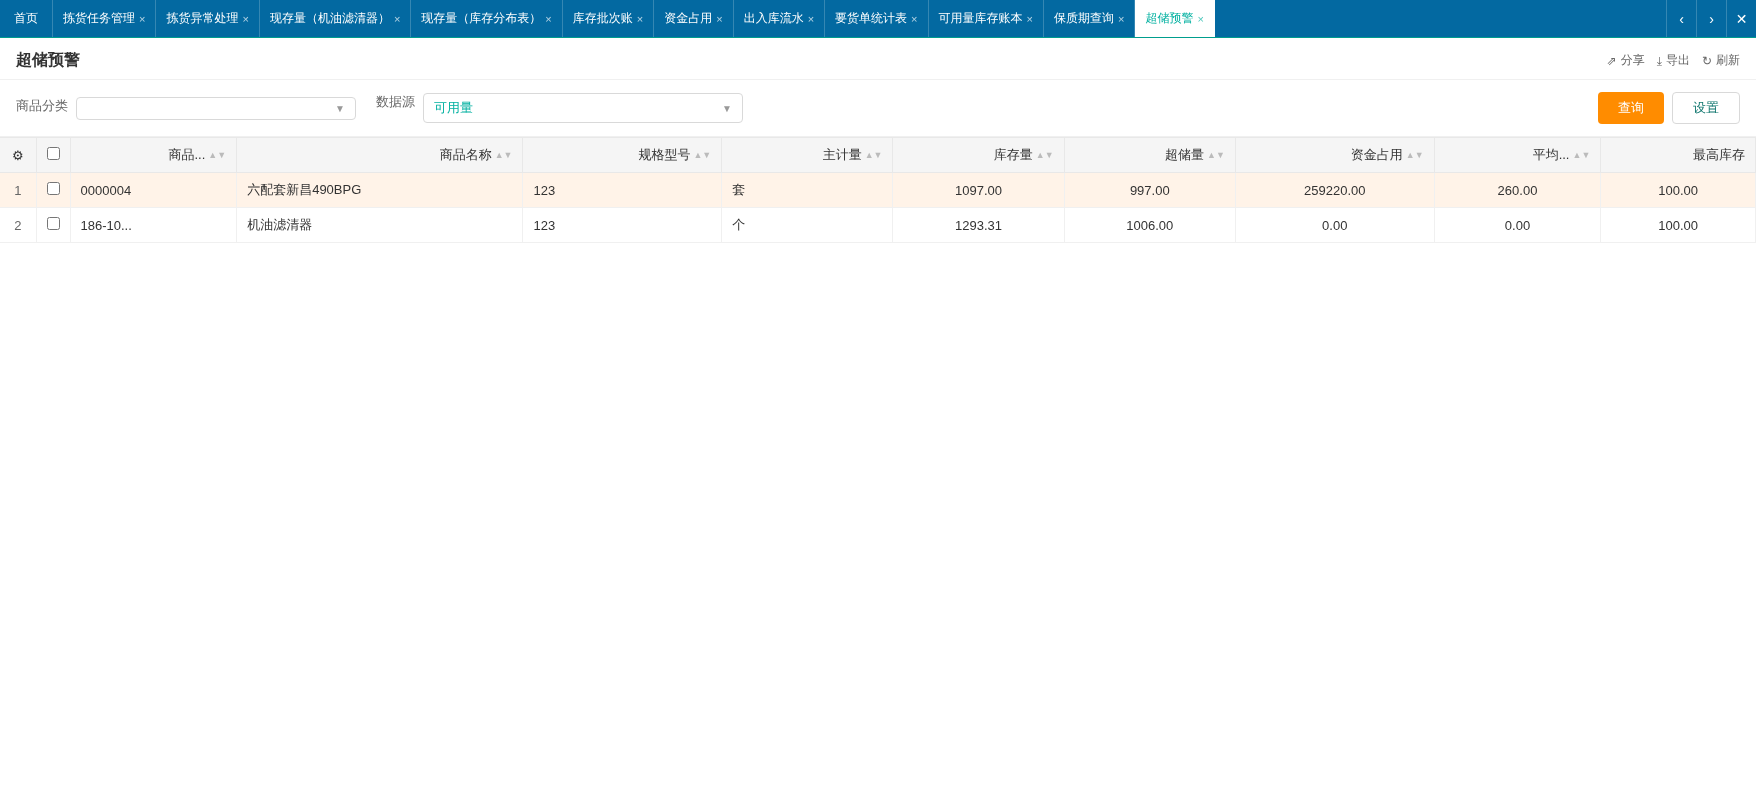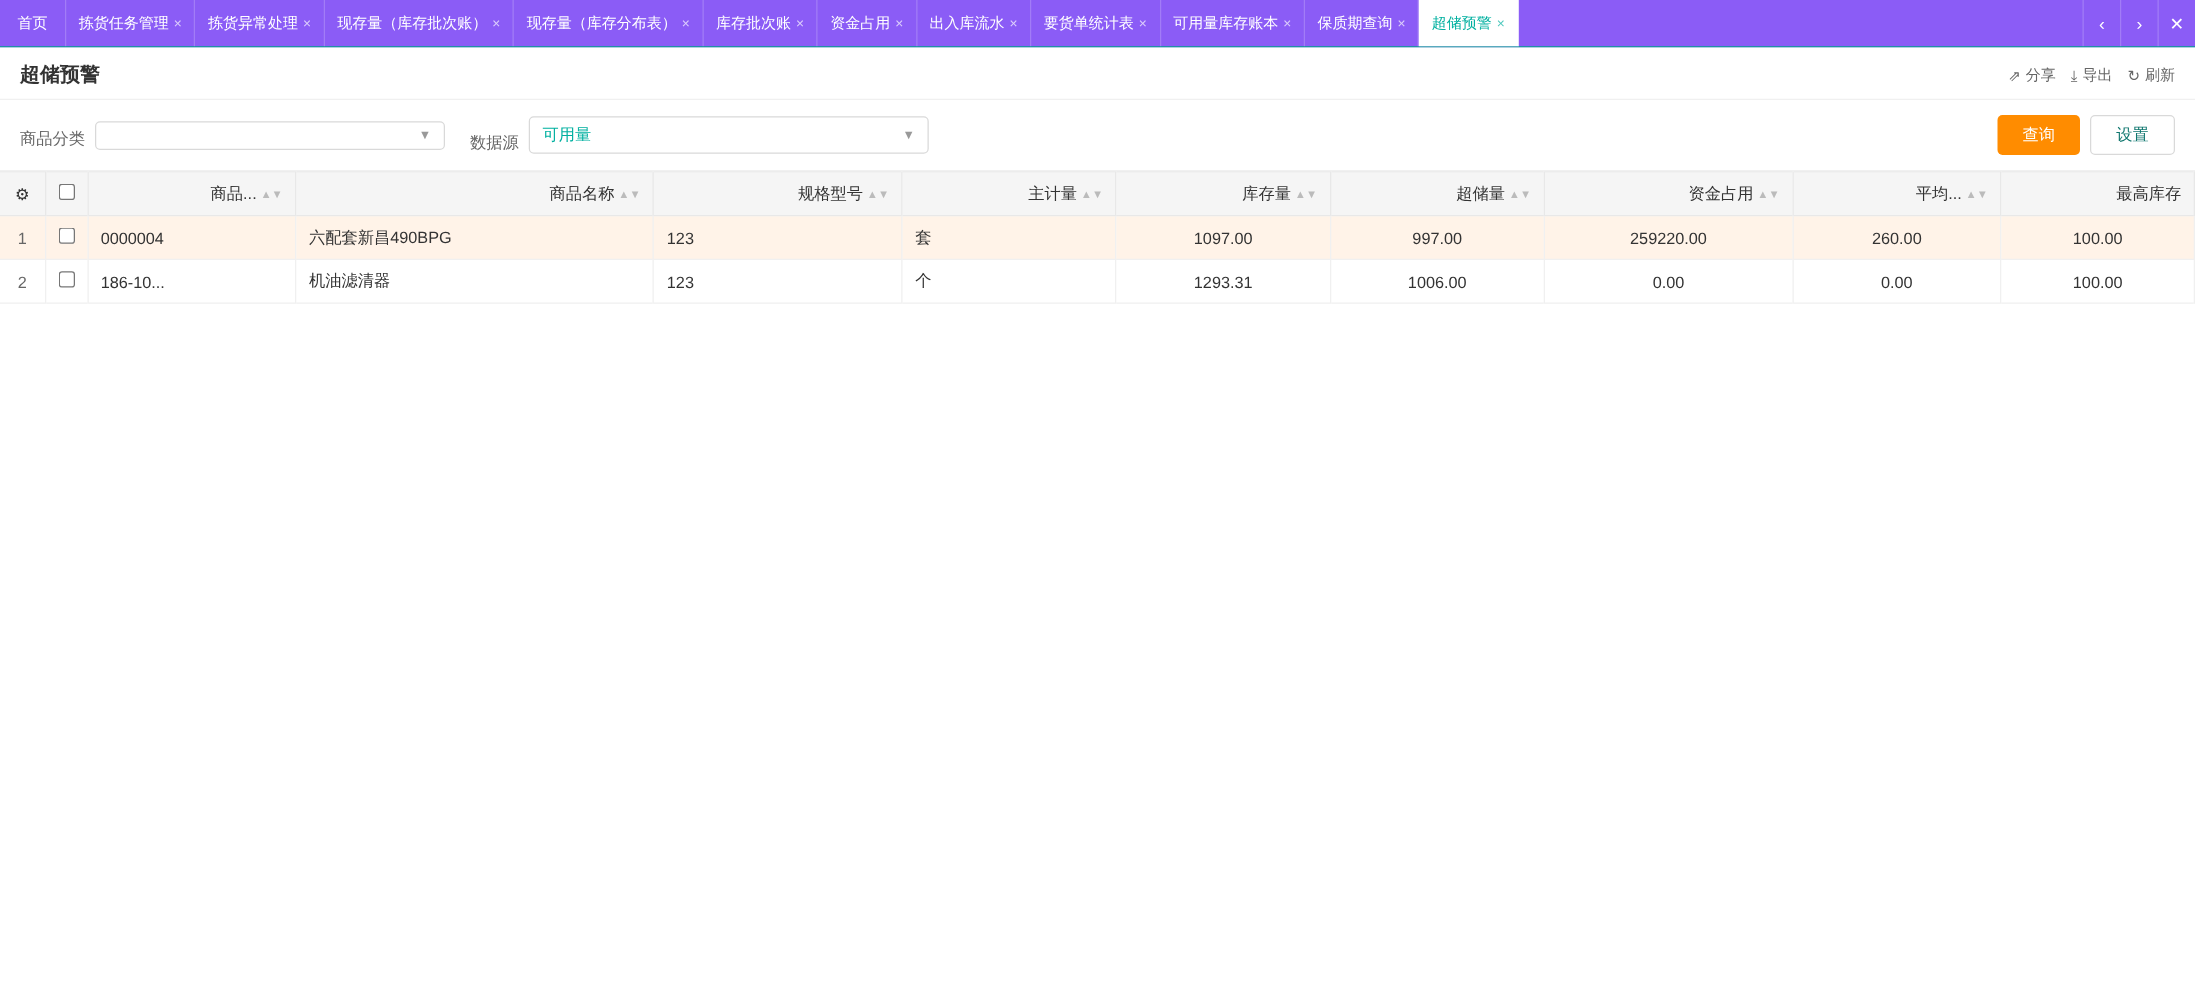--- a/index.html
+++ b/index.html
@@ -2,21 +2,21 @@
 <html><head>
   <meta charset="utf-8">
   <style>
     * { box-sizing: border-box; margin: 0; padding: 0; }
     body { font-family: 'Microsoft YaHei', Arial, sans-serif; font-size: 13px; background: #f5f5f5; color: #333; }
 
     
     .top-nav {
       display: flex;
       align-items: center;
-      background: #8b5cf6;
+      background: #0369a1;
       height: 38px;
       overflow: hidden;
       border-bottom: 1px solid #009e8e;
     }
     .nav-tab {
       display: flex;
       align-items: center;
       height: 40px;
       padding: 0 10px;
       color: #fff;
@@ -99,21 +99,21 @@
     
     .filter-bar {
       display: flex;
       align-items: center;
       padding: 12px 16px;
       gap: 20px;
       border-bottom: 1px solid #f0f0f0;
     }
     .filter-item {
       display: flex;
-      align-items: flex-end;
+      align-items: flex-start;
       gap: 8px;
     }
     .filter-label {
       color: #666;
       font-size: 13px;
       white-space: nowrap;
     }
     .filter-select {
       display: flex;
       align-items: center;
@@ -230,21 +230,21 @@
   <div id="nav-tabs-container" style="display:flex; overflow:hidden; flex:1;">
       <div class="nav-tab">
         <span>拣货任务管理</span>
         <span class="close-btn">×</span>
       </div>
       <div class="nav-tab">
         <span>拣货异常处理</span>
         <span class="close-btn">×</span>
       </div>
       <div class="nav-tab">
-        <span>现存量（库存批次账）</span>
+        <span>现存量（机油滤清器）</span>
         <span class="close-btn">×</span>
       </div>
       <div class="nav-tab">
         <span>现存量（库存分布表）</span>
         <span class="close-btn">×</span>
       </div>
       <div class="nav-tab">
         <span>库存批次账</span>
         <span class="close-btn">×</span>
       </div>

